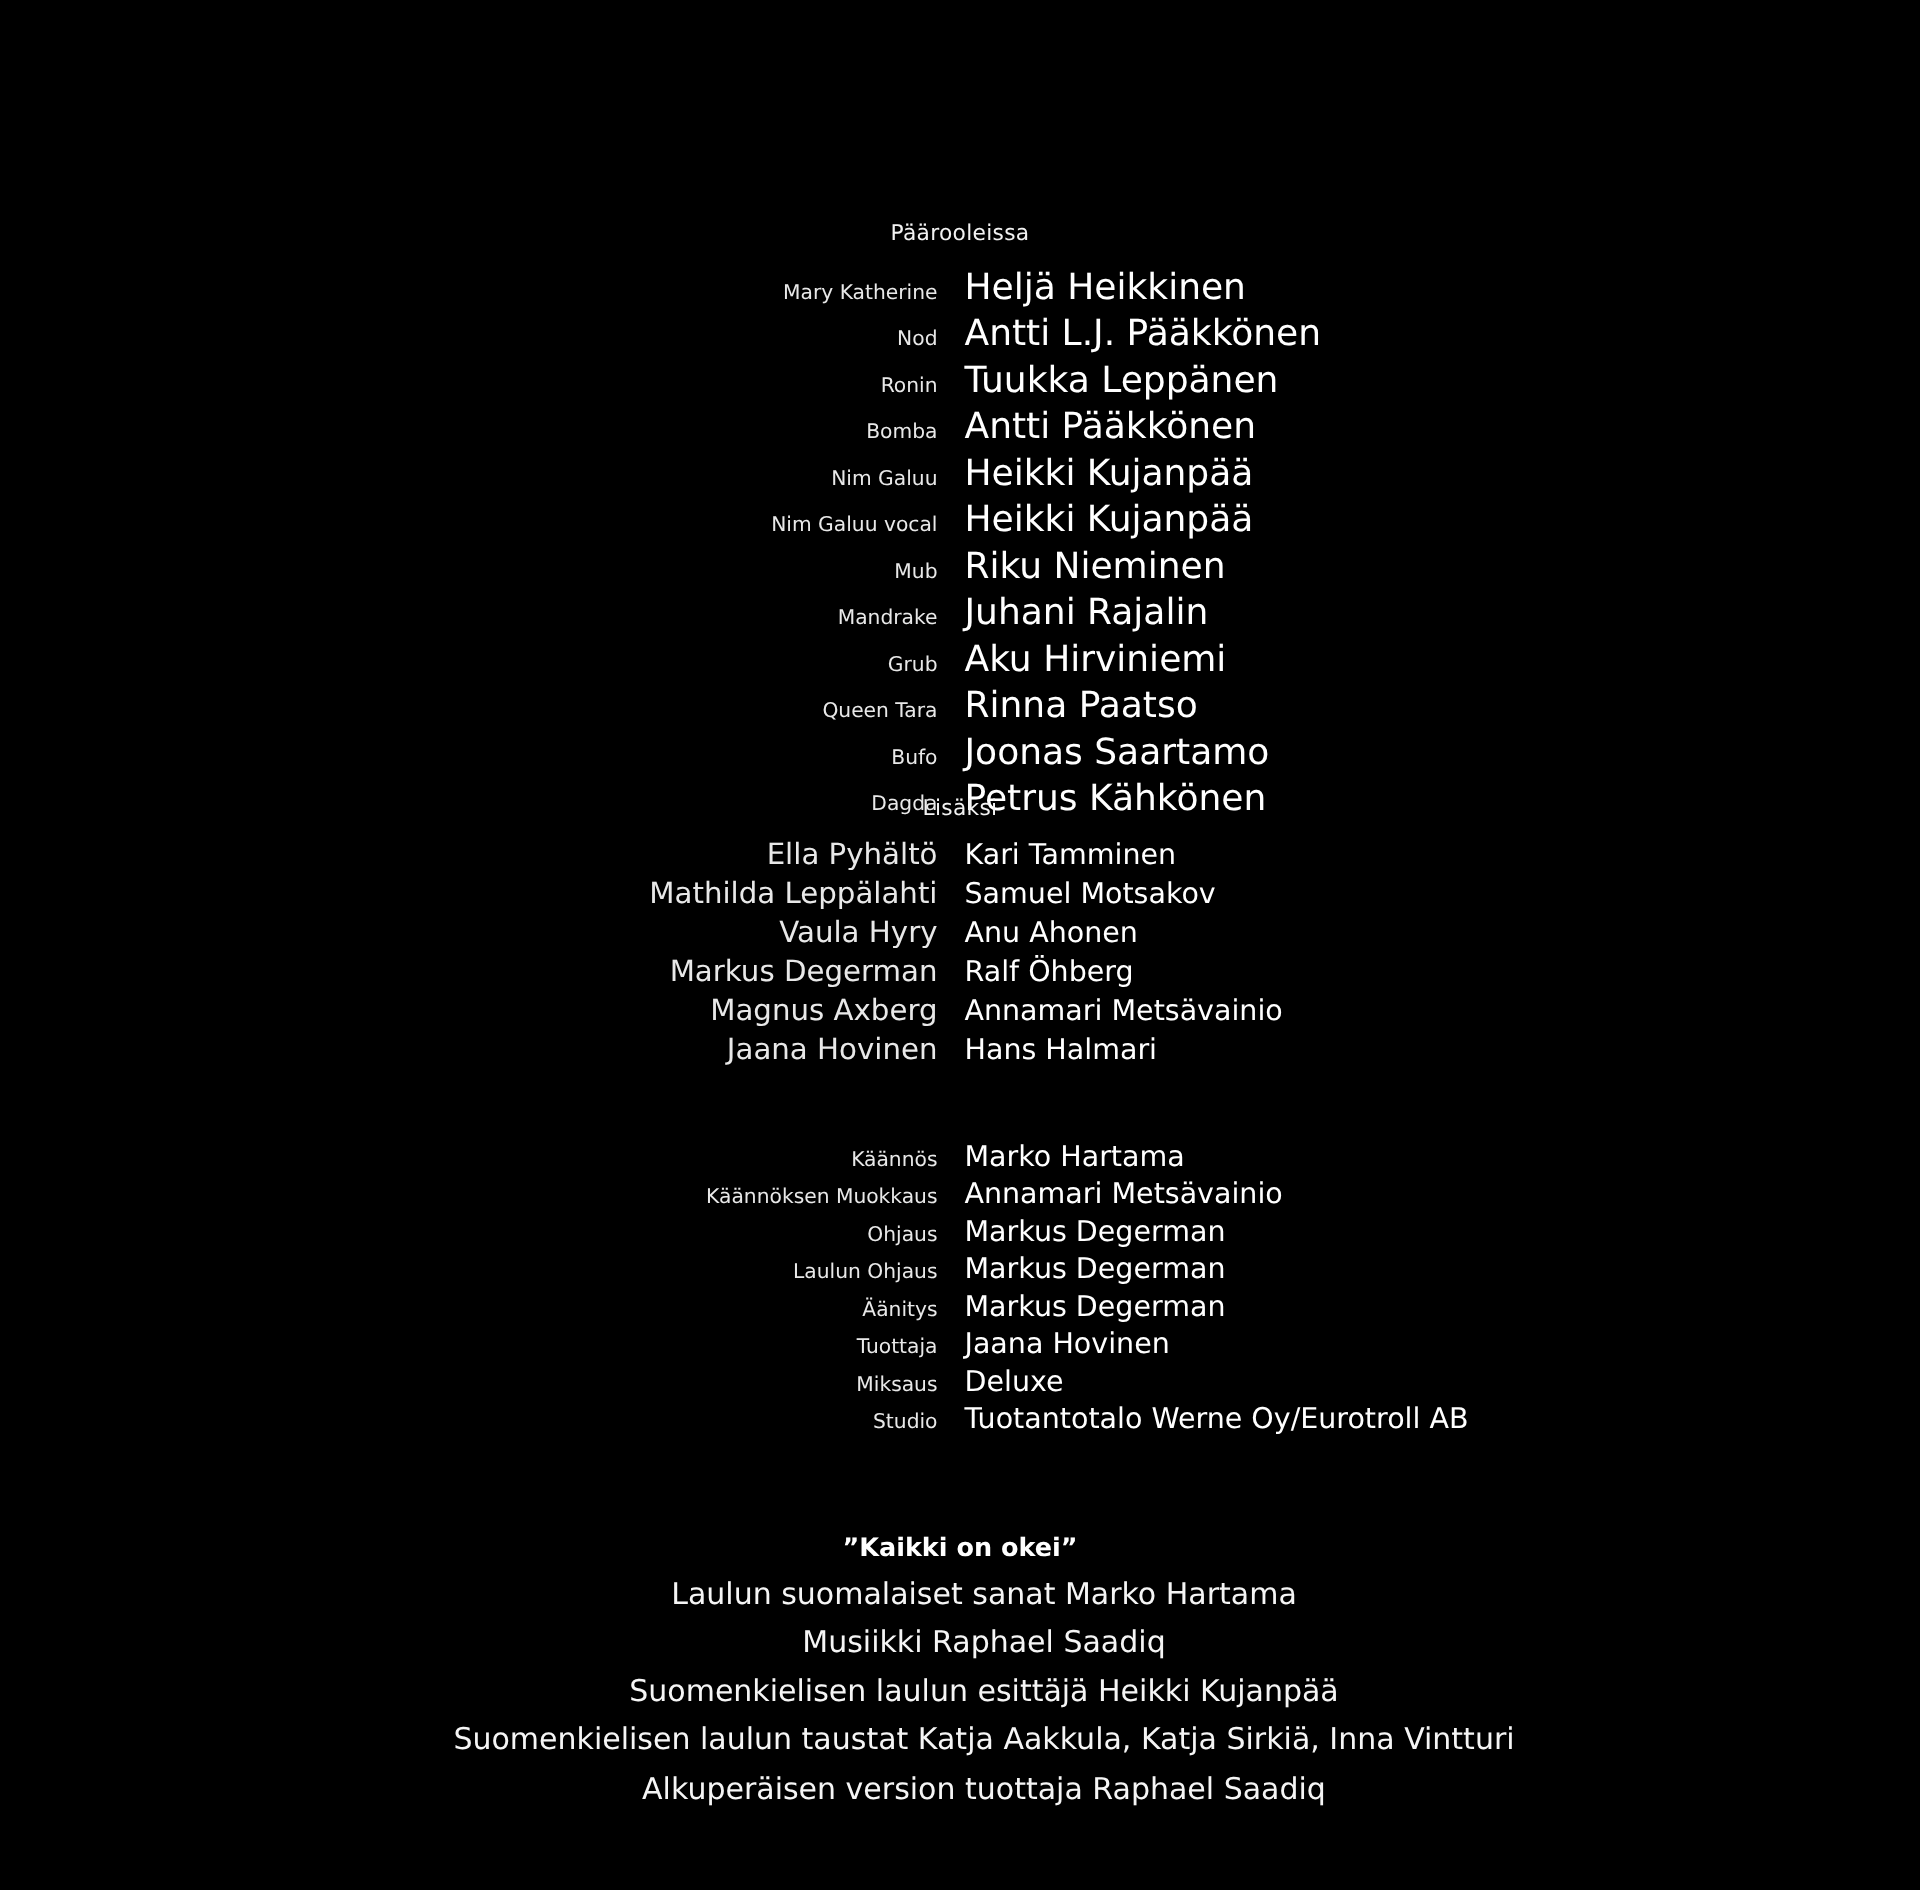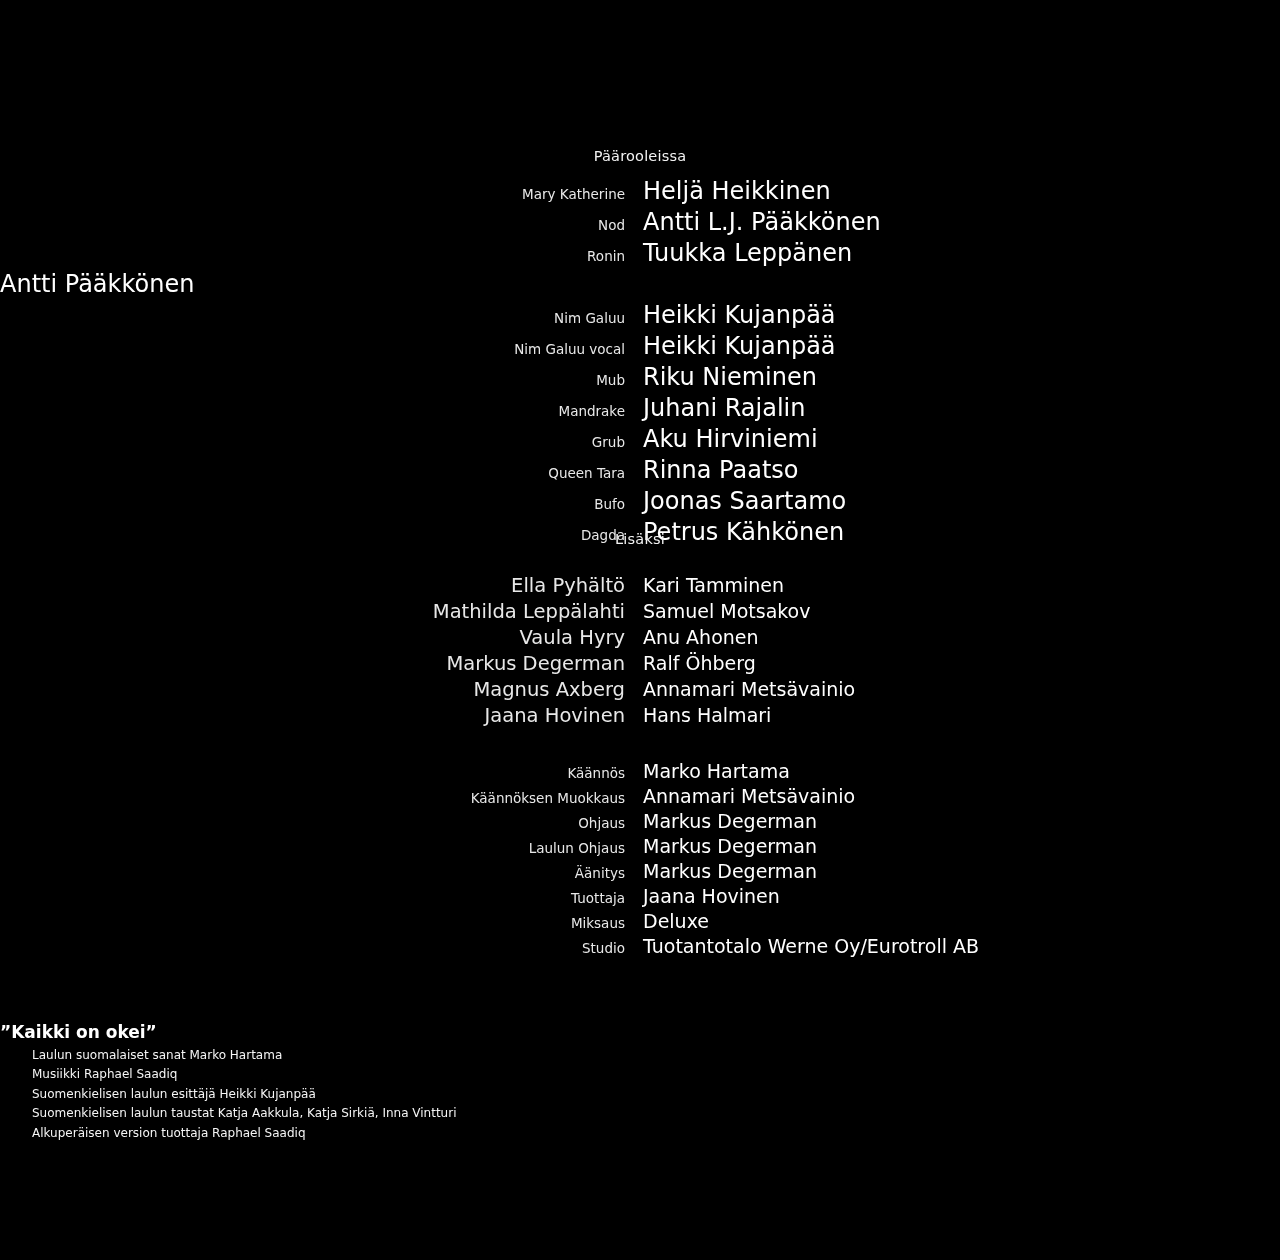--- a/index.html
+++ b/index.html
@@ -62,39 +62,40 @@
   .block-extra .credit-role { font-size: 19.5px; }
   .block-extra .credit-name { font-size: 19px; }
 
   
   .block-crew .credit-row { margin-bottom: 3.0px; }
   .block-crew .credit-role { font-size: 13.5px; }
   .block-crew .credit-name { font-size: 19px; }
 
   
   .song-block {
+    text-align: center;
   }
   .song-title {
     font-size: 17px;
     font-weight: 700;
     margin-bottom: 4px;
   }
   .song-line {
-    font-size: 12px;
+    font-size: 20px;
     line-height: 1.62;
     color: #f5f5f5;
     margin-left: 32px;
   }
 
   
   .pos { position: absolute; left: 0; width: 1280px; }
   #main-heading   { top: 148px; }
   #main-cast      { top: 177px; }
   #extra-heading  { top: 531px; }
-  #extra-cast     { top: 574px; }
+  #extra-cast     { top: 558px; }
   #crew-block     { top: 760px; }
   #song-block     { top: 1022px; }
 </style>
 </head>
 <body>
 
 <div class="credits">
 
   <div class="pos" id="main-heading">
     <div class="section-heading">Päärooleissa</div>
@@ -107,20 +108,21 @@
       </div>
       <div class="credit-row">
         <div class="credit-role">Nod</div>
         <div class="credit-name">Antti L.J. Pääkkönen</div>
       </div>
       <div class="credit-row">
         <div class="credit-role">Ronin</div>
         <div class="credit-name">Tuukka Leppänen</div>
       </div>
       <div class="credit-row">
+        <div class="credit-role">Bomba</div>
         <div class="credit-name">Antti Pääkkönen</div>
       </div>
       <div class="credit-row">
         <div class="credit-role">Nim Galuu</div>
         <div class="credit-name">Heikki Kujanpää</div>
       </div>
       <div class="credit-row">
         <div class="credit-role">Nim Galuu vocal</div>
         <div class="credit-name">Heikki Kujanpää</div>
       </div>

